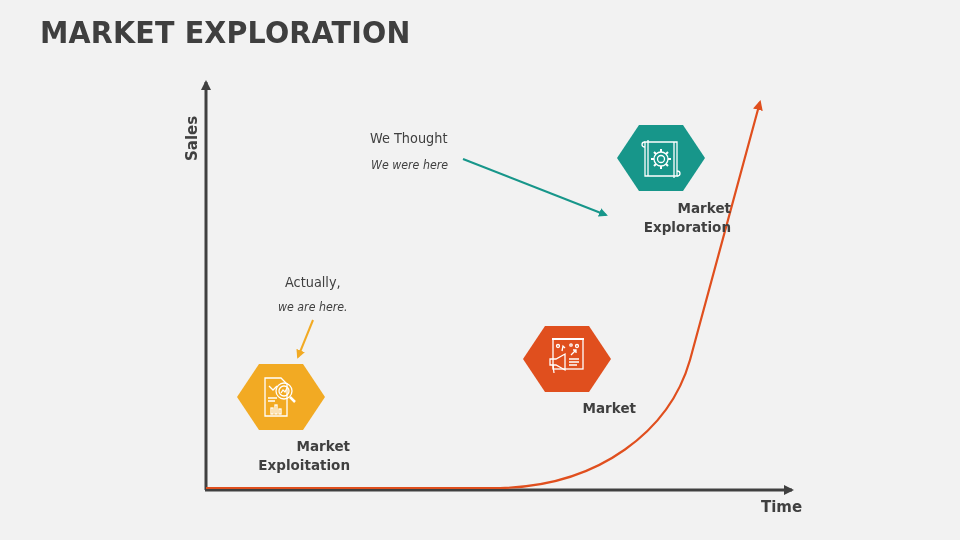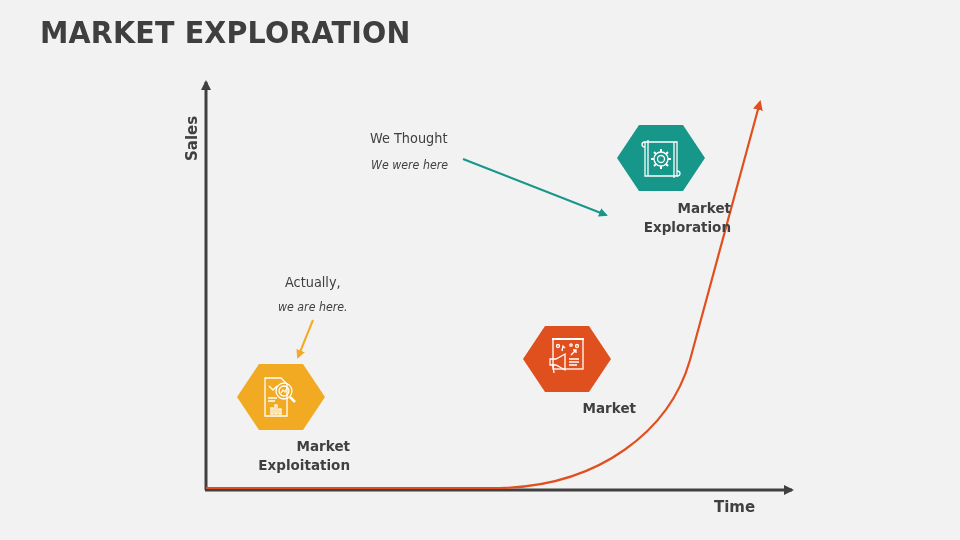--- a/index.html
+++ b/index.html
@@ -16,21 +16,21 @@
       letter-spacing: 0.2px;
       font-family: "DejaVu Sans", sans-serif;
       transform: scaleX(0.92); transform-origin: left top;
     }
     svg.canvas { position: absolute; left: 0; top: 0; }
     .axis-label {
       position: absolute; font-weight: bold; font-size: 15px; color: #404040;
       font-family: "DejaVu Sans", sans-serif;
     }
     .y-label { left: 172px; top: 132px; transform: rotate(-90deg); transform-origin: center; width: 40px; text-align: center; }
-    .x-label { left: 714px; top: 498px; }
+    .x-label { left: 761px; top: 498px; }
     .note-main { position: absolute; font-size: 14px; color: #404040; font-family: "DejaVu Sans", sans-serif; transform: scaleX(0.92); transform-origin: left top; }
     .note-sub { position: absolute; font-size: 12px; font-style: italic; color: #404040; font-family: "DejaVu Sans", sans-serif; transform: scaleX(0.92); transform-origin: left top; }
     .stage-label {
       position: absolute; text-align: right; font-weight: bold; font-size: 13.5px;
       color: #404040; line-height: 19px; width: 140px;
       font-family: "DejaVu Sans", sans-serif;
     }
     .hex {
       position: absolute;
       clip-path: polygon(25% 0%, 75% 0%, 100% 50%, 75% 100%, 25% 100%, 0% 50%);

